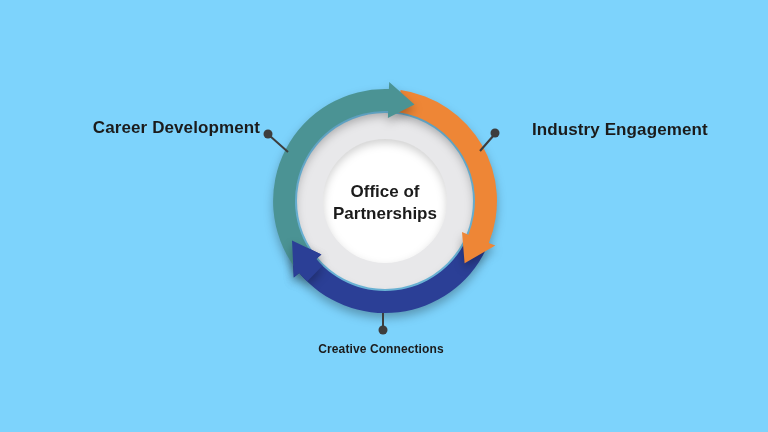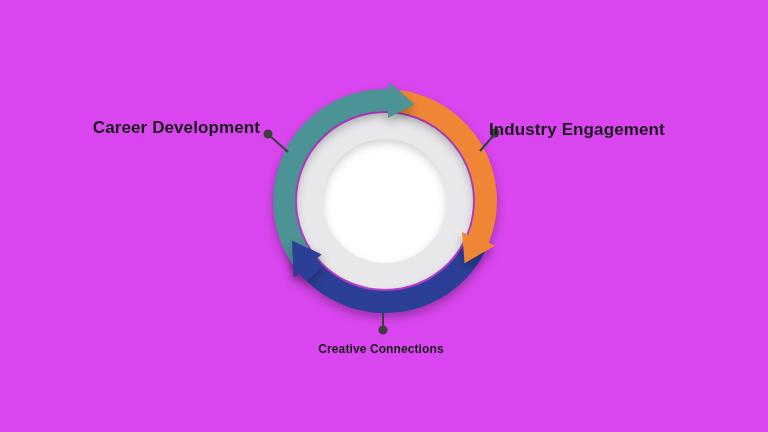--- a/index.html
+++ b/index.html
@@ -1,36 +1,36 @@
 <!DOCTYPE html>
 <html><head>
 <meta charset="utf-8">
 <style>
   html, body { margin: 0; padding: 0; }
   body { background: #ffffff; font-family: "Liberation Sans", sans-serif; }
   .canvas {
     position: relative;
     width: 768px;
     height: 432px;
-    background: #d946ef;
+    background: #7dd3fc;
     overflow: hidden;
   }
   svg.diagram { position: absolute; left: 0; top: 0; }
   .arc { filter: drop-shadow(0px 5px 5px rgba(0,0,0,0.28)); }
   .inner-ring { filter: drop-shadow(0px 4px 4px rgba(0,0,0,0.18)); }
   .label {
     position: absolute;
     font-weight: 700;
     color: #1b1b1b;
     font-size: 17px;
     white-space: nowrap;
     letter-spacing: 0.1px;
   }
   .label-left  { top: 118px; right: 508px; text-align: right; }
-  .label-right { top: 120px; left: 489px; }
+  .label-right { top: 120px; left: 532px; }
   .label-bottom {
     top: 342px; left: 381px;
     transform: translateX(-50%);
     font-size: 12px;
   }
   .center-text {
     position: absolute;
     left: 385px; top: 181px;
     width: 160px;
     transform: translateX(-50%);
@@ -69,14 +69,18 @@
     <line x1="383" y1="313" x2="383" y2="328" stroke-width="2" stroke="#3D3D3D"></line>
     <circle cx="383" cy="330" r="4.5" fill="#3D3D3D"></circle>
   </svg>
 
   <div class="label label-left">Career Development</div>
 
   <div class="label label-right">Industry Engagement</div>
 
   <div class="label label-bottom">Creative Connections</div>
 
+  <div class="center-text">
+    <div>Office of</div>
+    <div>Partnerships</div>
+  </div>
 
 </div>
 
 </body></html>

